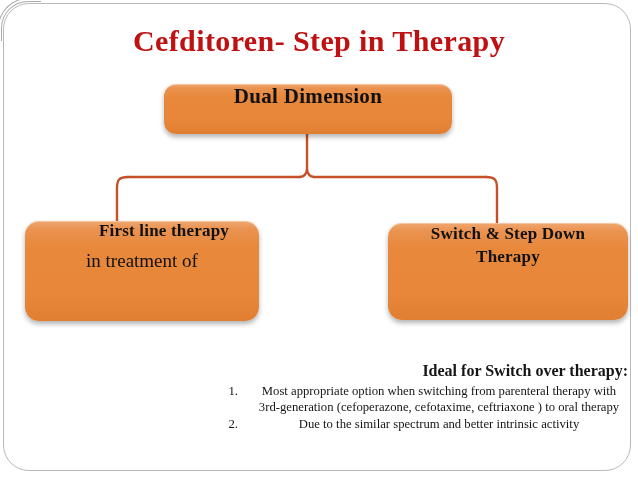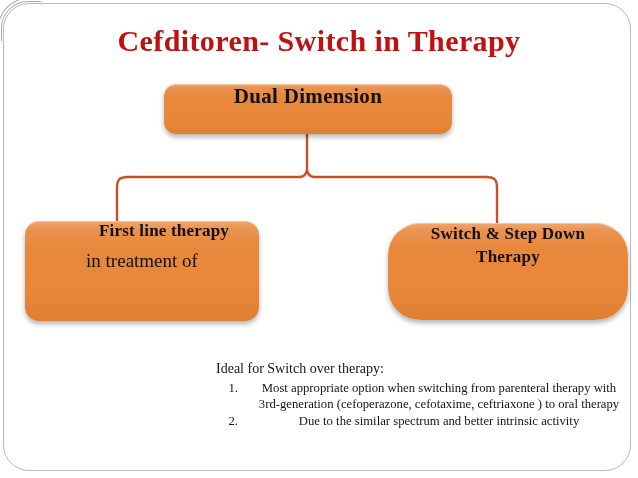--- a/index.html
+++ b/index.html
@@ -116,21 +116,20 @@
   #box-first .line-sub {
     font-size: 19px;
     font-weight: normal;
     margin-bottom: 8px;
   }
   #box-switch {
     left: 388px;
     top: 223px;
     width: 240px;
     height: 97px;
-    border-radius: 32px;
   }
   #box-switch .line-main {
     font-size: 17px;
     font-weight: bold;
     line-height: 1.33;
     letter-spacing: 0.2px;
     padding: 0 14px;
   }
 
   
@@ -145,24 +144,25 @@
 
   
   .notes {
     position: absolute;
     left: 216px;
     top: 360px;
     width: 412px;
     color: #151515;
   }
   .notes-heading {
-    font-size: 14px;
-    font-weight: normal;
+    font-size: 16px;
+    font-weight: bold;
     line-height: 1.35;
     margin-bottom: 1px;
+    text-align: right;
   }
   .notes-list {
     margin: 0;
     padding: 0;
     list-style: none;
   }
   .notes-item {
     display: flex;
     font-size: 12.7px;
     line-height: 1.28;
@@ -182,21 +182,21 @@
 </style>
 </head>
 <body>
 
 <div id="slide">
 
   <div class="page-border"></div>
   <div class="corner-arc"></div>
   <div class="corner-arc second"></div>
 
-  <div class="title">Cefditoren- Switch in Therapy</div>
+  <div class="title">Cefditoren- Step in Therapy</div>
 
   <svg class="connector" viewBox="0 0 638 100" width="638" height="100">
     <g fill="none" stroke="#c4512a" stroke-width="2.4" stroke-linecap="round">
 
       <path d="M307,4 L307,40"></path>
 
       <path d="M307,40 C306.4,44 304,46.6 300,47"></path>
       <path d="M307,40 C307.6,44 310,46.6 314,47"></path>
 
       <path d="M300,47 L128,47"></path>

